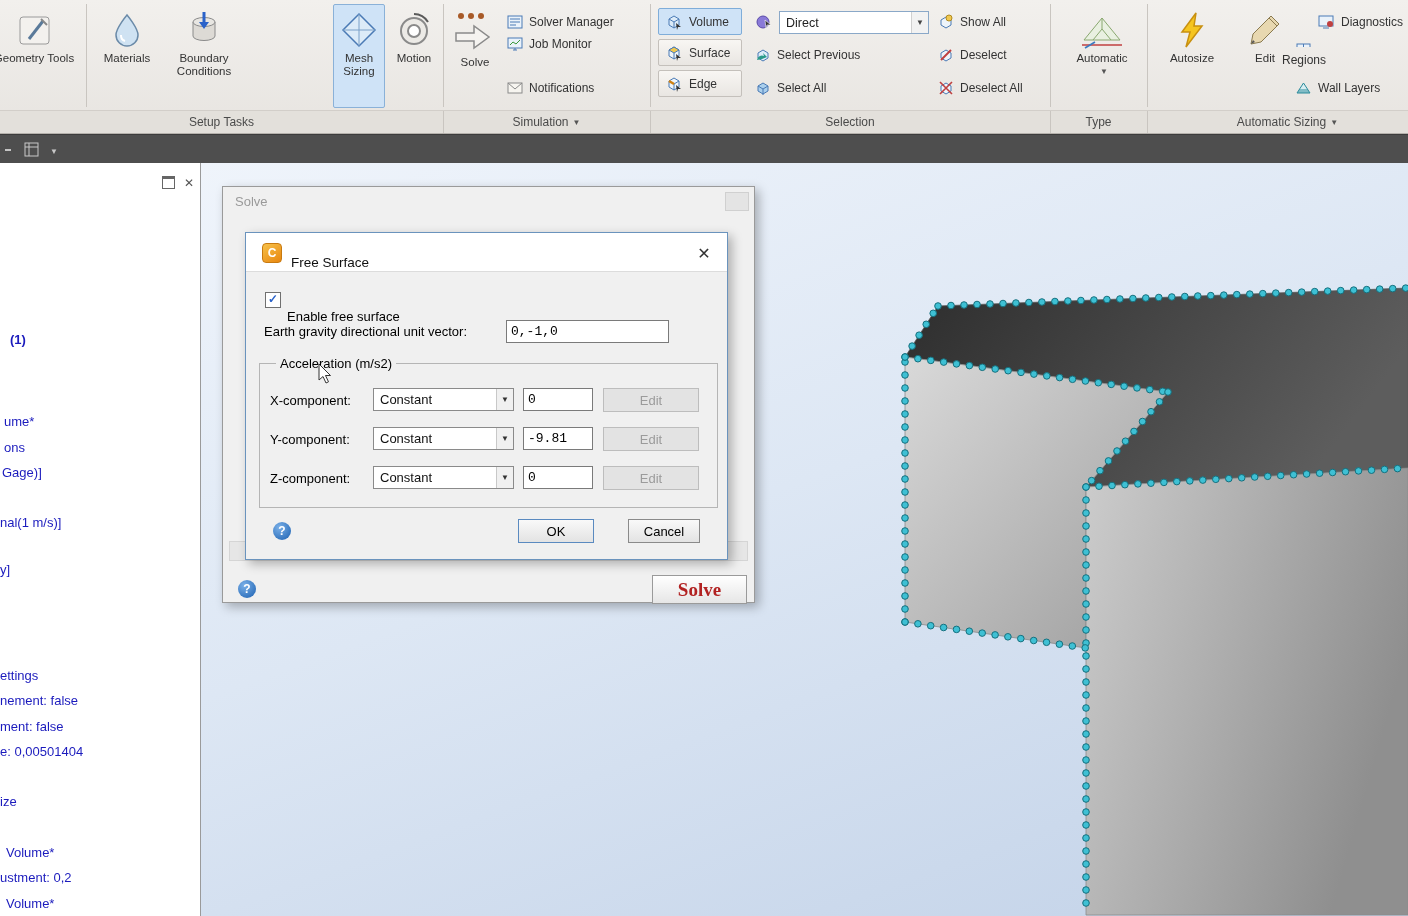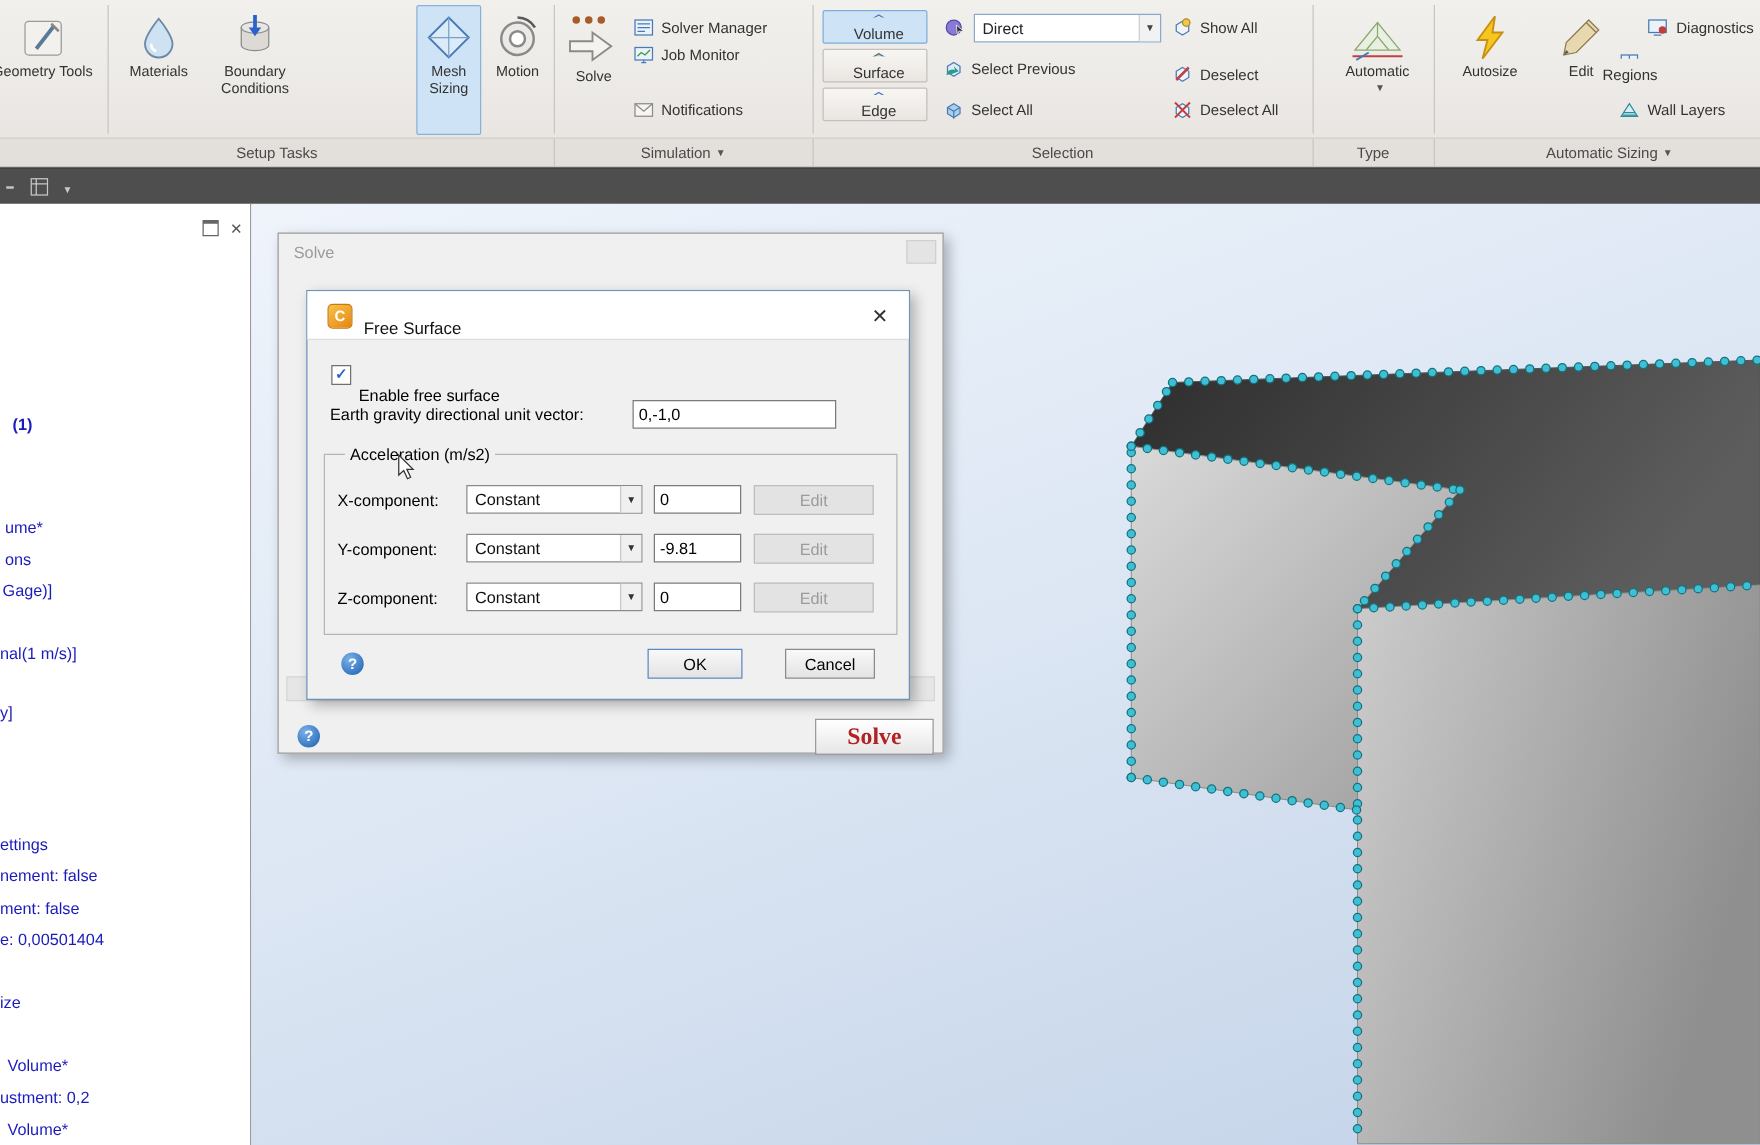--- a/index.html
+++ b/index.html
@@ -14,21 +14,21 @@
   .gsep{position:absolute;top:4px;height:103px;width:1px;background:#c9c5c0;}
   .bsep{position:absolute;top:0;height:22px;width:1px;background:#c9c5c0;}
   .bigbtn{position:absolute;top:4px;height:102px;text-align:center;font-size:11.5px;color:#333;
           border:1px solid transparent;border-radius:2px;cursor:default;}
   .bigbtn svg{display:block;margin:5px auto 2px;}
   .bigbtn .lbl{line-height:13px;padding:0 1px;}
   .sel-blue{background:#cfe3f7;border:1px solid #8ab1d8;}
   .smallrow{position:absolute;height:24px;display:flex;align-items:center;gap:6px;font-size:12px;color:#333;white-space:nowrap;}
   .vse-btn{position:absolute;left:658px;width:84px;height:27px;display:flex;align-items:center;gap:6px;
            padding-left:6px;font-size:12px;color:#333;background:linear-gradient(#f8f6f3,#e9e6e2);
-           border:1px solid #c4c0bb;border-radius:2px;box-sizing:border-box;flex-direction:column;}
+           border:1px solid #c4c0bb;border-radius:2px;box-sizing:border-box;}
   .vse-sel{background:#cfe3f7;border:1px solid #7fadd9;}
   .ribbon-combo{position:absolute;left:779px;top:11px;width:150px;height:23px;background:#fff;
                 border:1px solid #8aa8c8;box-sizing:border-box;display:flex;align-items:center;
                 justify-content:space-between;font-size:12.5px;padding-left:6px;color:#222;}
   .ribbon-combo .combo-arrow{height:100%;display:flex;align-items:center;padding:0 4px;border-left:1px solid #d0d0d0;background:#f2f2f2;font-size:8px;color:#444;}
   
   .darkbar{position:absolute;top:134px;left:0;width:1408px;height:29px;background:#4e4e4e;border-top:1px solid #3c3c3c;}
   .darkbar .dash{position:absolute;left:5px;top:14px;width:6px;height:2px;background:#c4c4c4;}
   .darkbar svg{position:absolute;left:24px;top:7px;}
   .darkbar .dcaret{position:absolute;left:50px;top:12px;font-size:8px;color:#c8c8c8;}
@@ -58,21 +58,21 @@
   .fs-logo{position:absolute;left:16px;top:10px;width:18px;height:18px;border-radius:4px;
            background:linear-gradient(145deg,#f7c24a,#e8860f);color:#fff;font-weight:bold;font-size:12px;
            display:flex;align-items:center;justify-content:center;border:1px solid #c87a10;}
   .fs-title .t{position:absolute;left:45px;top:22px;font-size:13.5px;color:#111;}
   .fs-close{position:absolute;right:12px;top:9px;font-size:16px;color:#333;width:22px;height:22px;
             display:flex;align-items:center;justify-content:center;}
   .cb{position:absolute;left:19px;top:59px;width:14px;height:14px;background:#fff;border:1px solid #707070;
       font-size:12px;font-weight:bold;color:#2a62c9;line-height:13px;text-align:center;}
   .cb-label{position:absolute;left:41px;top:76px;font-size:13px;color:#000;}
   .grav-label{position:absolute;left:18px;top:91px;font-size:13px;color:#000;}
-  .txt{background:#fff;border:1px solid #7a7a7a;font-family:Liberation Sans, sans-serif;font-size:13px;
+  .txt{background:#fff;border:1px solid #7a7a7a;font-family:Liberation Mono, monospace;font-size:13px;
        padding:0 4px;box-sizing:border-box;}
   .grav-input{position:absolute;left:260px;top:87px;width:163px;height:23px;}
   .groupbox{position:absolute;left:13px;top:130px;width:457px;height:143px;border:1px solid #b5b5b5;}
   .legend{position:absolute;left:16px;top:-8px;background:#f0f0f0;padding:0 4px;font-size:13px;color:#000;}
   .acc-label{position:absolute;left:10px;font-size:13px;color:#000;}
   .combo{position:absolute;height:23px;background:#fff;border:1px solid #8a8a8a;font-size:13px;color:#111;
          display:flex;align-items:center;justify-content:space-between;padding-left:6px;box-sizing:border-box;text-align:right;}
   .combo .combo-arrow{height:100%;display:flex;align-items:center;border-left:1px solid #c8c8c8;background:#f0f0f0;padding:0 4px;font-size:8px;color:#333;}
   .acc-input{position:absolute;left:263px;width:70px;height:23px;}
   .acc-edit{position:absolute;left:343px;width:96px;height:24px;background:#e3e3e3;border:1px solid #bdbdbd;
@@ -229,21 +229,21 @@
       <span>Select All</span>
     </div>
 
     <div class="smallrow" style="left:938px;top:10px;">
       <svg width="16" height="16">
         <path d="M3 6 l5 -3 5 3 v5 l-5 3 -5 -3 Z" fill="#eef4fa" stroke="#4a7ab5"></path>
         <circle cx="11" cy="4" r="3" fill="#f0c850" stroke="#b08a20"></circle>
       </svg>
       <span>Show All</span>
     </div>
-    <div class="smallrow" style="left:938px;top:43px;align-items:flex-end;">
+    <div class="smallrow" style="left:938px;top:43px;">
       <svg width="16" height="16">
         <path d="M3 6 l5 -3 5 3 v5 l-5 3 -5 -3 Z" fill="#eef4fa" stroke="#4a7ab5"></path>
         <path d="M3 13 l10 -10" stroke="#c04040" stroke-width="2"></path>
       </svg>
       <span>Deselect</span>
     </div>
     <div class="smallrow" style="left:938px;top:76px;">
       <svg width="16" height="16">
         <path d="M3 6 l5 -3 5 3 v5 l-5 3 -5 -3 Z" fill="#eef4fa" stroke="#4a7ab5"></path>
         <path d="M2 14 l12 -12 M2 2 l12 12" stroke="#c04040" stroke-width="1.6"></path>

